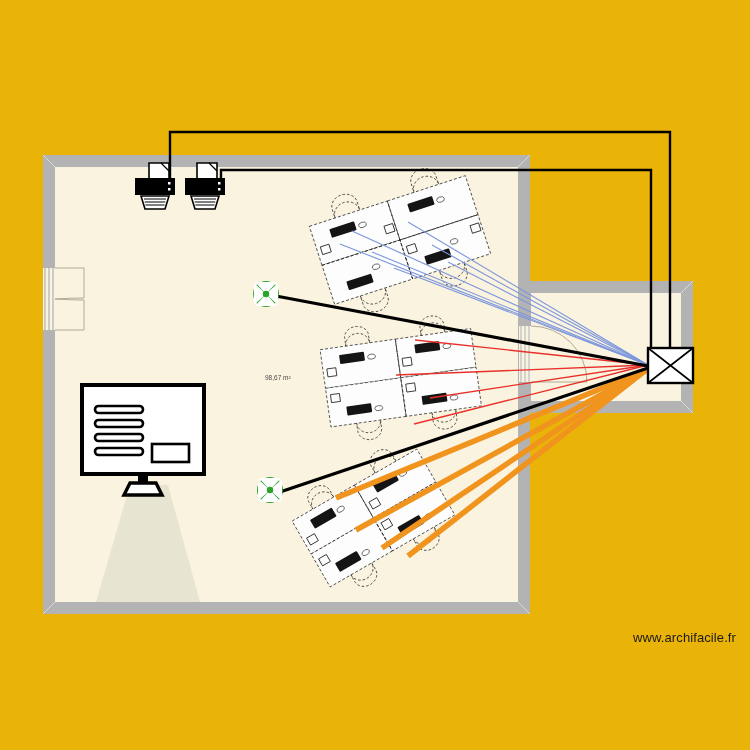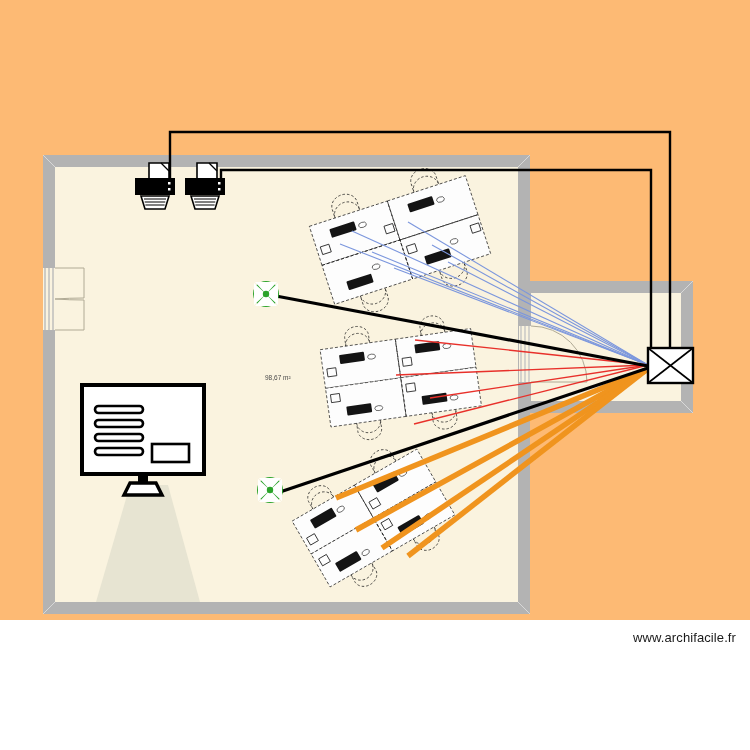--- a/index.html
+++ b/index.html
@@ -1,18 +1,18 @@
 <!DOCTYPE html>
 <html><head>
 <meta charset="utf-8">
 <style>
   html,body{margin:0;padding:0;background:#ffffff;}
   body{width:750px;height:750px;overflow:hidden;
        font-family:"Liberation Sans","DejaVu Sans",sans-serif;}
-  #stage{position:relative;width:750px;height:620px;background:#fdba74;}
+  #stage{position:relative;width:750px;height:750px;background:#eab308;}
   #plan{position:absolute;left:0;top:0;width:750px;height:750px;}
   .watermark{position:absolute;right:14px;top:630px;font-size:13px;color:#1a1a1a;
              letter-spacing:.1px;white-space:nowrap;}
   .arealbl{position:absolute;left:265px;top:374px;font-size:6.5px;color:#4a4a4a;
            white-space:nowrap;}
 </style>
 </head>
 <body>
 
 <div id="stage">

